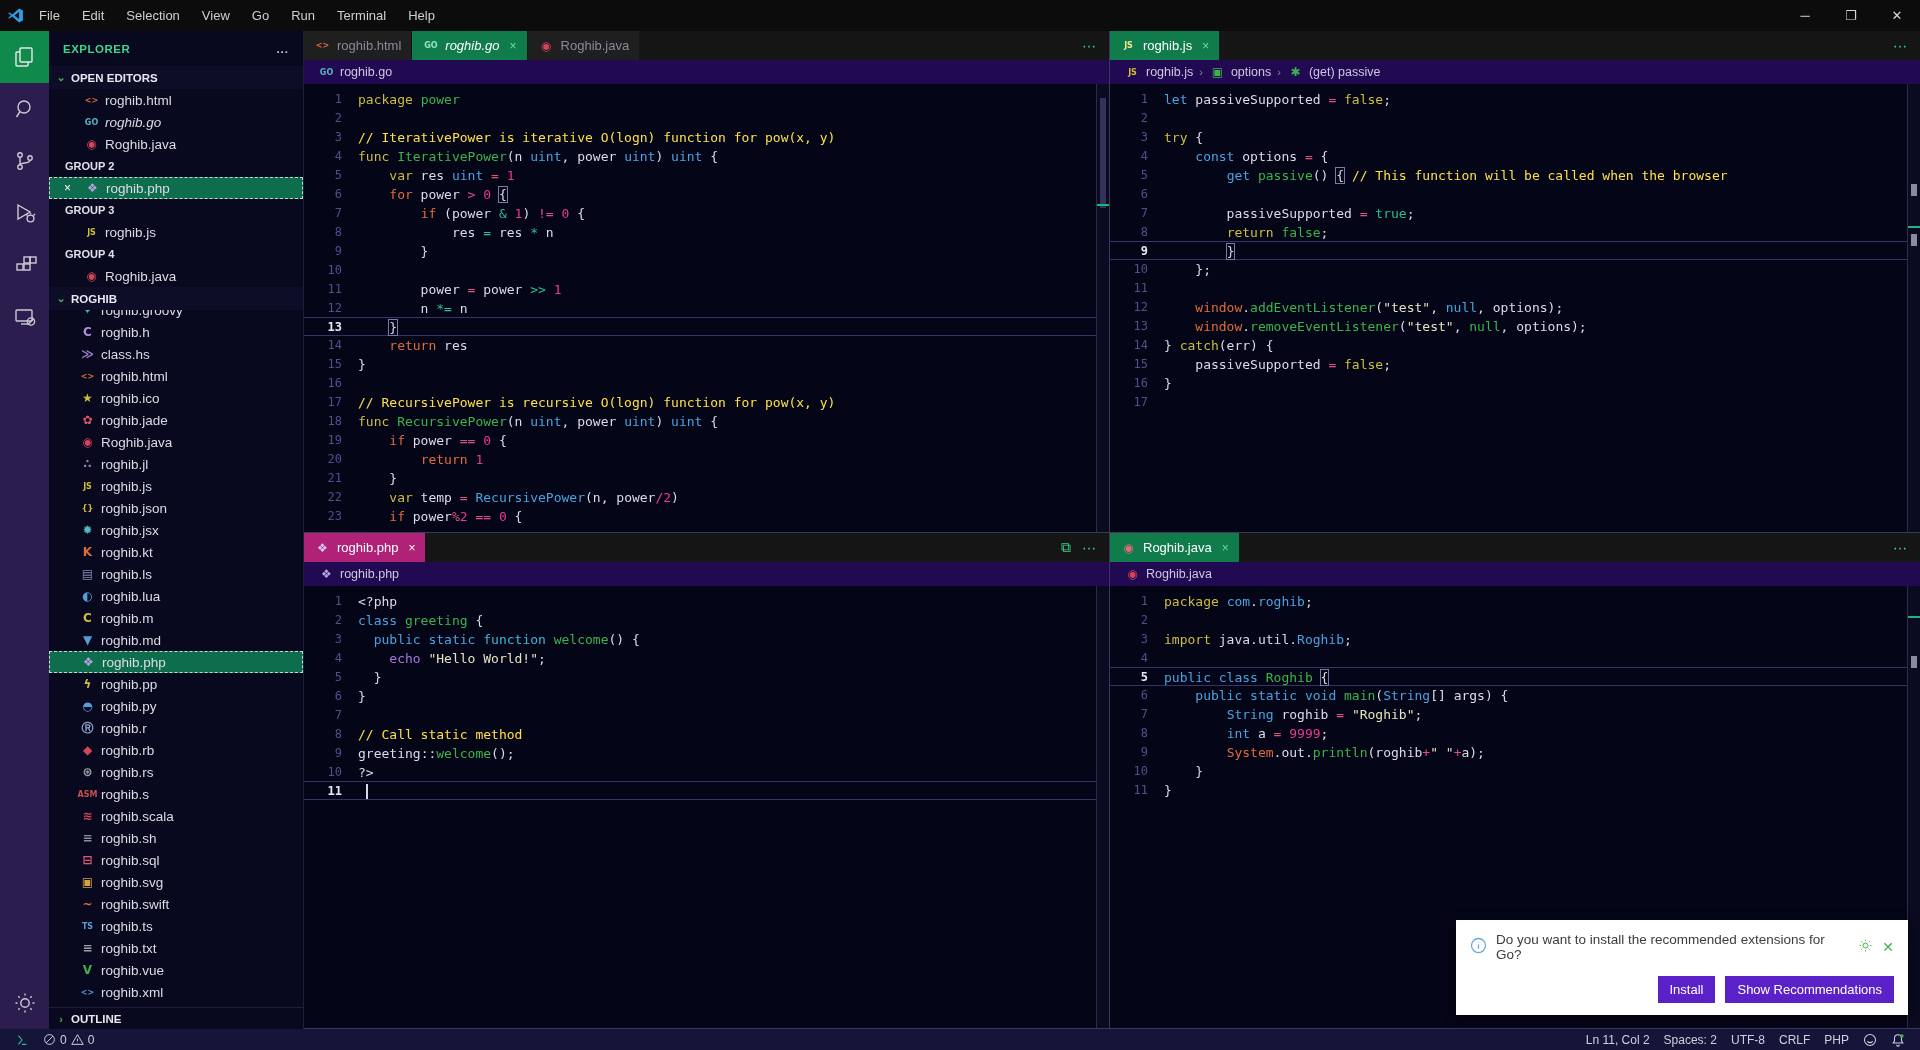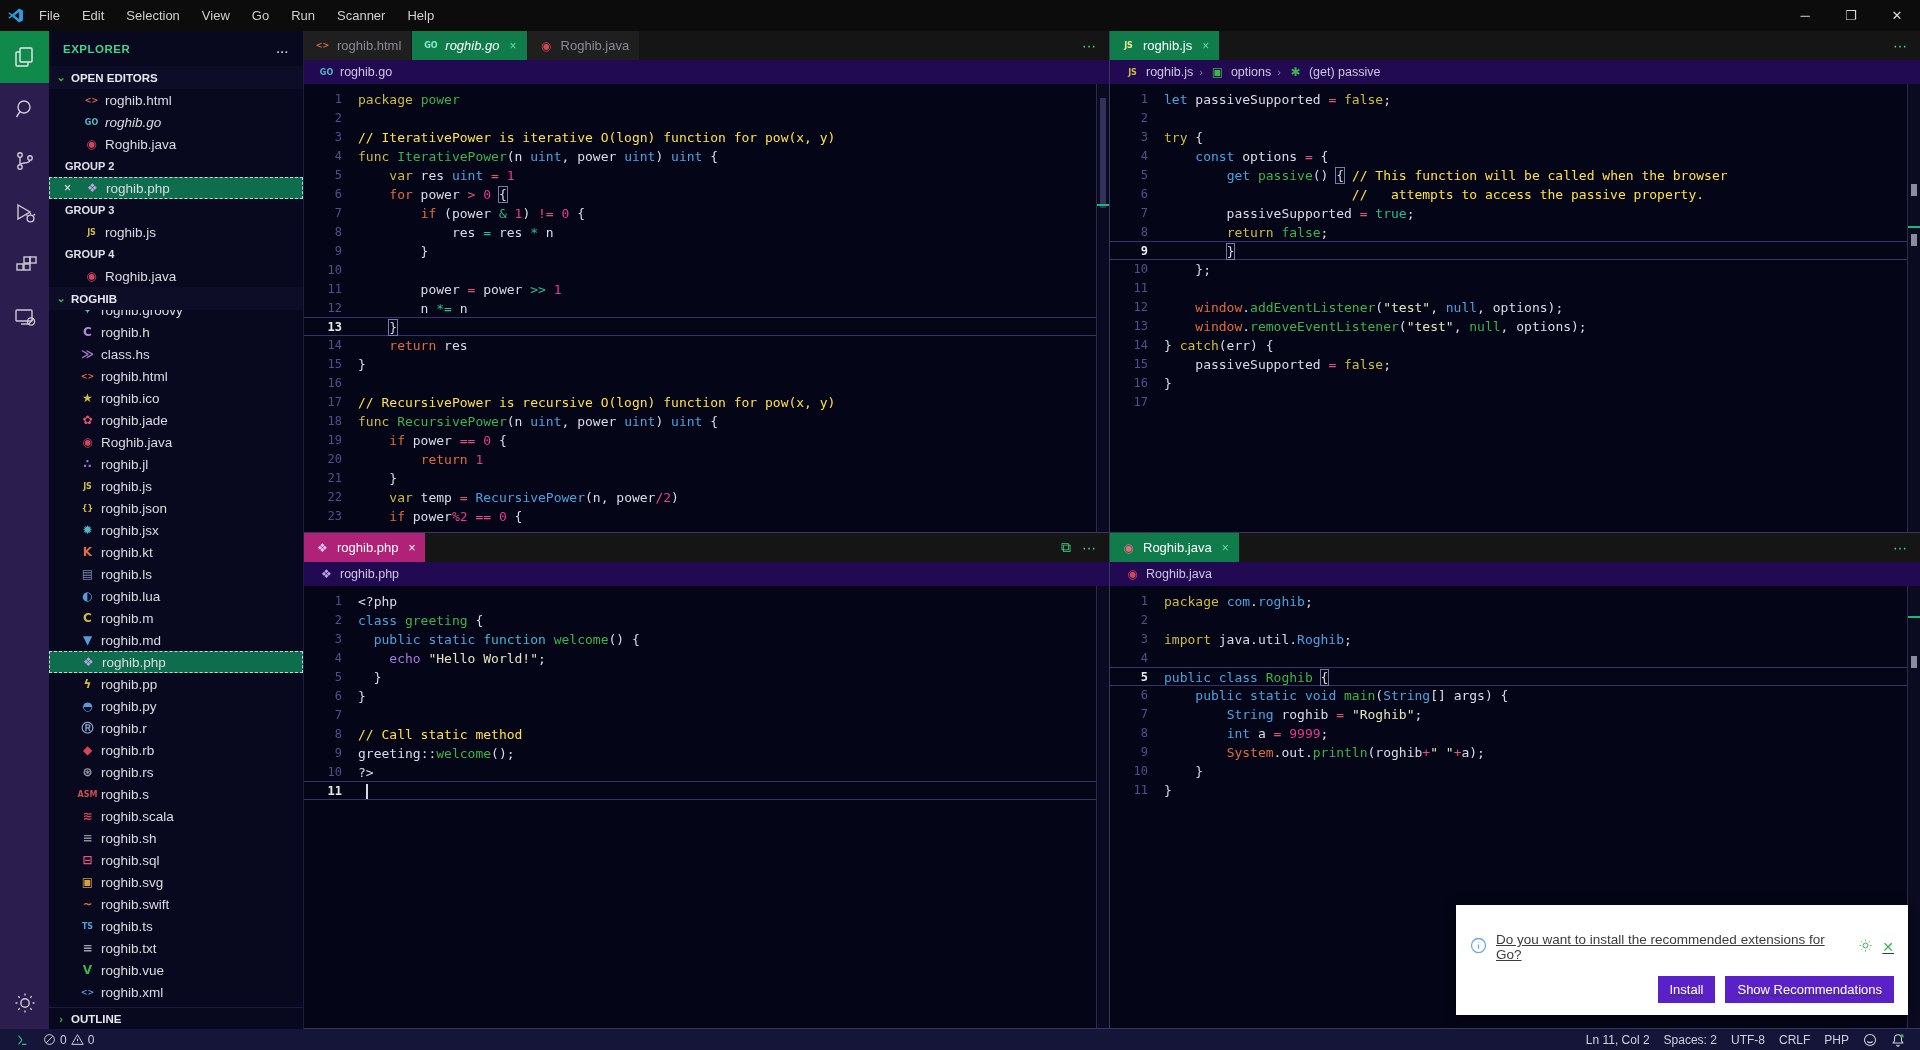--- a/index.html
+++ b/index.html
@@ -78,22 +78,22 @@
   .tk-fn{color:#3cb44b} .tk-num{color:#e83a8e} .tk-op{color:#e0517f} .tk-op2{color:#2bbf8e}
   .tk-cm{color:#fde047} .tk-str{color:#e3e3c0} .tk-pu{color:#a678e0} .tk-cy{color:#38bcd6}
 
   
   .statusbar { height:21px; background:#15153a; display:flex; align-items:center; color:#d0d0dc; font-size:12px; padding:0 8px; }
   .st-item { display:flex; align-items:center; gap:4px; padding:0 7px; height:21px; }
   .st-right { margin-left:auto; display:flex; align-items:center; }
   .st-item svg { stroke:#d0d0dc; fill:none; stroke-width:1.2; }
 
   
-  .notification { position:absolute; right:12px; bottom:35px; width:452px; background:#ffffff; padding:27px 14px 12px 14px;
-    box-shadow:0 3px 10px rgba(0,0,0,.55); font-size:13.5px; color:#3c3c3c;text-decoration:underline; }
+  .notification { position:absolute; right:12px; bottom:35px; width:452px; background:#ffffff; padding:12px 14px 12px 14px;
+    box-shadow:0 3px 10px rgba(0,0,0,.55); font-size:13.5px; color:#3c3c3c; }
   .ntf-row1 { display:flex; align-items:center; gap:9px; }
   .ntf-msg { flex:1; }
   .ntf-actions { display:flex; justify-content:flex-end; gap:10px; margin-top:14px; }
   .ntf-btn { background:#5b21c9; color:#fff; border:none; font-size:13px; padding:6px 12px;
     font-family:"Liberation Sans", sans-serif; }
   .ntf-ico { color:#3cb44b; font-size:14px; }
 </style>
 </head>
 <body>
 
@@ -103,21 +103,21 @@
         <path fill="#2f9ce2" d="M17 2 L7.5 10.6 3.5 7.6 1.5 8.6 5.6 12 1.5 15.4 3.5 16.4 7.5 13.4 17 22 22.5 19.2 22.5 4.8 Z M17 7.2 V16.8 L10.4 12 Z"></path>
       </svg>
   </div>
   <div class="menus" id="menus">
       <div class="menu-item">File</div>
       <div class="menu-item">Edit</div>
       <div class="menu-item">Selection</div>
       <div class="menu-item">View</div>
       <div class="menu-item">Go</div>
       <div class="menu-item">Run</div>
-      <div class="menu-item">Scanner</div>
+      <div class="menu-item">Terminal</div>
       <div class="menu-item">Help</div>
     </div>
   <div class="win-controls">
     <div class="win-btn">─</div>
     <div class="win-btn">❐</div>
     <div class="win-btn">✕</div>
   </div>
 </div>
 
 <div class="main">
@@ -436,21 +436,21 @@
             <span class="gi" style="color: rgb(60, 180, 75);">✱</span>
             <span>(get) passive</span>
           </span>
         </div>
         <div class="code">
           <div class="cl"><span class="ln">1</span><span class="lc"><span class="tk-kw3">let</span><span class="tk-tx"> passiveSupported </span><span class="tk-op">=</span><span class="tk-tx"> </span><span class="tk-kw1">false</span><span class="tk-tx">;</span></span></div>
           <div class="cl"><span class="ln">2</span><span class="lc"></span></div>
           <div class="cl"><span class="ln">3</span><span class="lc"><span class="tk-kw1">try</span><span class="tk-tx"> {</span></span></div>
           <div class="cl"><span class="ln">4</span><span class="lc"><span class="tk-tx">    </span><span class="tk-kw3">const</span><span class="tk-tx"> options </span><span class="tk-op">=</span><span class="tk-tx"> {</span></span></div>
           <div class="cl"><span class="ln">5</span><span class="lc"><span class="tk-tx">        </span><span class="tk-kw3">get</span><span class="tk-tx"> </span><span class="tk-fn">passive</span><span class="tk-tx">() </span><span class="tk-tx bx">{</span><span class="tk-tx"> </span><span class="tk-cm">// This function will be called when the browser</span></span></div>
-          <div class="cl"><span class="ln">6</span><span class="lc"><span class="tk-tx">                        </span><span class="tk-cm">//   attempts to access the passive property.</span></span></div>
+          <div class="cl"><span class="ln">6</span></div>
           <div class="cl"><span class="ln">7</span><span class="lc"><span class="tk-tx">        passiveSupported </span><span class="tk-op">=</span><span class="tk-tx"> </span><span class="tk-op2">true</span><span class="tk-tx">;</span></span></div>
           <div class="cl"><span class="ln">8</span><span class="lc"><span class="tk-tx">        </span><span class="tk-kw1">return</span><span class="tk-tx"> </span><span class="tk-fn">false</span><span class="tk-tx">;</span></span></div>
           <div class="cl cur"><span class="ln">9</span><span class="lc"><span class="tk-tx">        </span><span class="tk-tx bx">}</span></span></div>
           <div class="cl"><span class="ln">10</span><span class="lc"><span class="tk-tx">    };</span></span></div>
           <div class="cl"><span class="ln">11</span><span class="lc"></span></div>
           <div class="cl"><span class="ln">12</span><span class="lc"><span class="tk-tx">    </span><span class="tk-kw2">window</span><span class="tk-tx">.</span><span class="tk-fn">addEventListener</span><span class="tk-tx">(</span><span class="tk-str">"test"</span><span class="tk-tx">, </span><span class="tk-kw3">null</span><span class="tk-tx">, options);</span></span></div>
           <div class="cl"><span class="ln">13</span><span class="lc"><span class="tk-tx">    </span><span class="tk-kw2">window</span><span class="tk-tx">.</span><span class="tk-fn">removeEventListener</span><span class="tk-tx">(</span><span class="tk-str">"test"</span><span class="tk-tx">, </span><span class="tk-fn">null</span><span class="tk-tx">, options);</span></span></div>
           <div class="cl"><span class="ln">14</span><span class="lc"><span class="tk-tx">} </span><span class="tk-kw1">catch</span><span class="tk-tx">(err) {</span></span></div>
           <div class="cl"><span class="ln">15</span><span class="lc"><span class="tk-tx">    passiveSupported </span><span class="tk-op">=</span><span class="tk-tx"> </span><span class="tk-kw1">false</span><span class="tk-tx">;</span></span></div>
           <div class="cl"><span class="ln">16</span><span class="lc"><span class="tk-tx">}</span></span></div>

